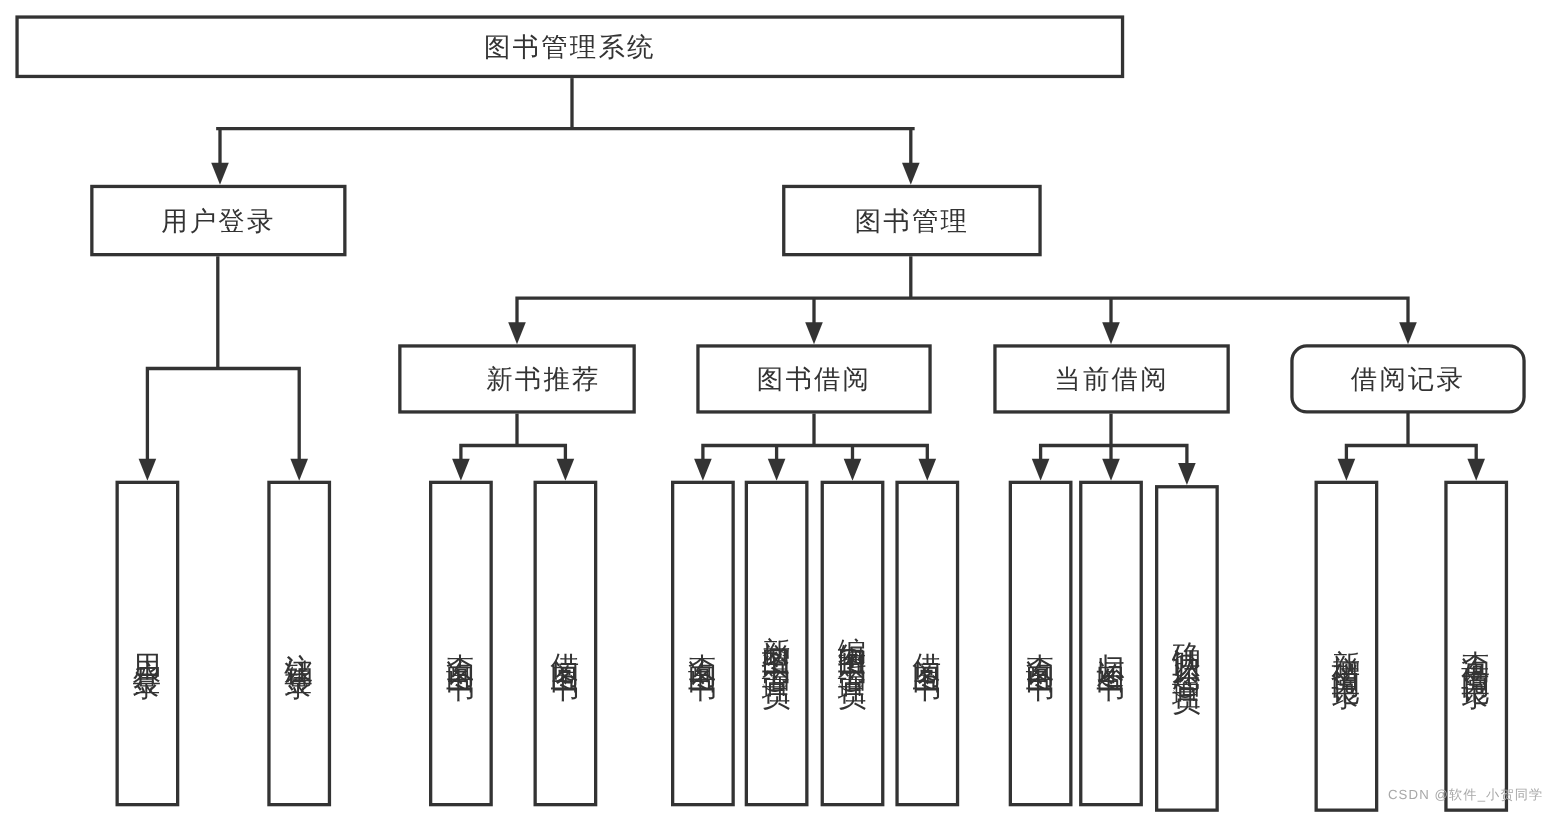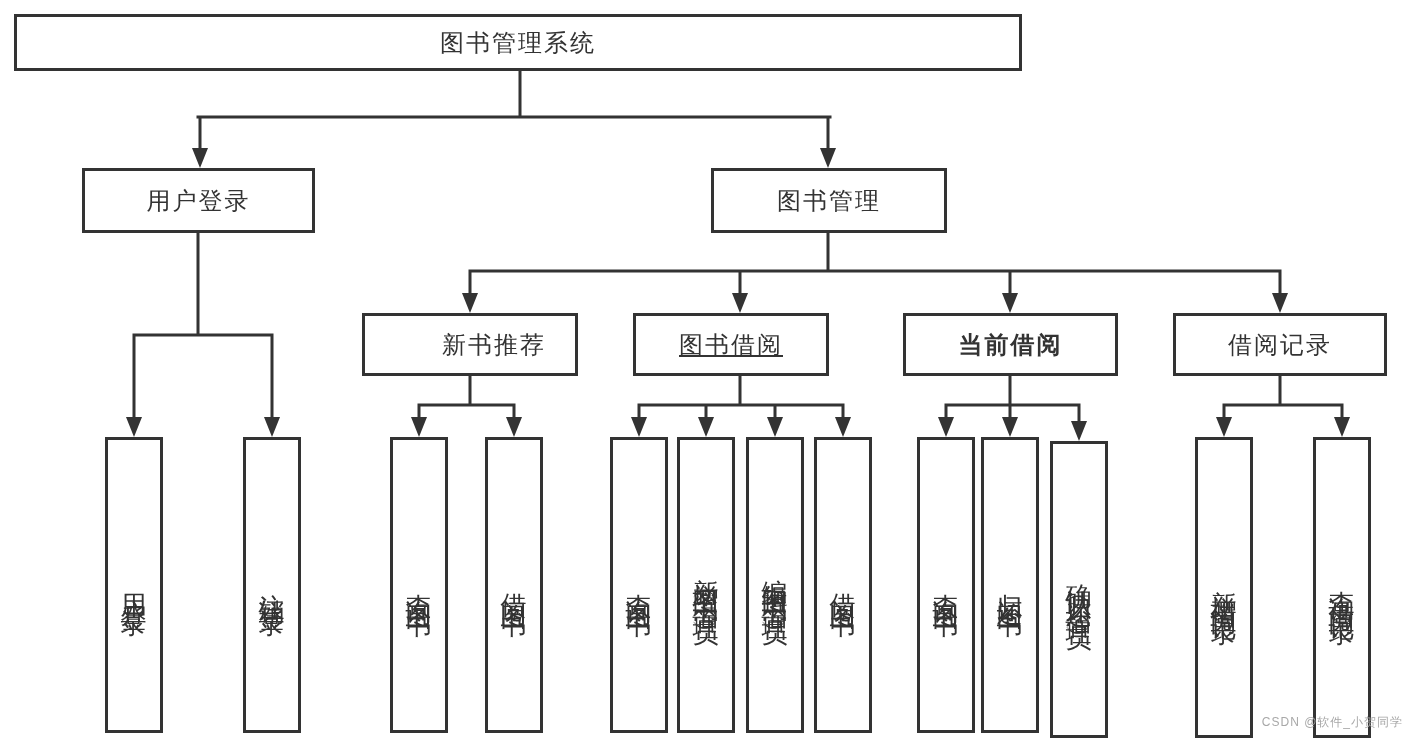--- a/index.html
+++ b/index.html
@@ -102,23 +102,23 @@
       <polygon points="1334,417 1350,417 1342,437"></polygon>
     </g>
   </svg>
 
   <div class="box h" style="left:14px; top:14px; width:1008px; height:57px;">图书管理系统</div>
 
   <div class="box h" style="left:82px; top:168px; width:233px; height:65px;">用户登录</div>
   <div class="box h" style="left:711px; top:168px; width:236px; height:65px;text-align:right;">图书管理</div>
 
   <div class="box h" style="left:362px; top:313px; width:216px; height:63px;padding-left:48px;">新书推荐</div>
-  <div class="box h" style="left:633px; top:313px; width:196px; height:63px;text-decoration:underline;">图书借阅</div>
-  <div class="box h" style="left:903px; top:313px; width:215px; height:63px;font-weight:bold;">当前借阅</div>
-  <div class="box h" style="left:1173px; top:313px; width:214px; height:63px;">借阅记录</div>
+  <div class="box h" style="left:633px; top:313px; width:214px; height:63px;">图书借阅</div>
+  <div class="box h" style="left:903px; top:313px; width:215px; height:63px;">当前借阅</div>
+  <div class="box h" style="left:1173px; top:313px; width:214px; height:63px;border-radius:15px;">借阅记录</div>
 
   <div class="box v" style="left:105px; top:437px; width:58px; height:296px;">用户登录</div>
   <div class="box v" style="left:243px; top:437px; width:58px; height:296px;">注销登录</div>
 
   <div class="box v" style="left:390px; top:437px; width:58px; height:296px;">查询图书</div>
   <div class="box v" style="left:485px; top:437px; width:58px; height:296px;">借阅图书</div>
 
   <div class="box v" style="left:610px; top:437px; width:58px; height:296px;">查询图书</div>
   <div class="box v" style="left:677px; top:437px; width:58px; height:296px;">新增图书（管理员）</div>
   <div class="box v" style="left:746px; top:437px; width:58px; height:296px;">编辑图书（管理员）</div>

